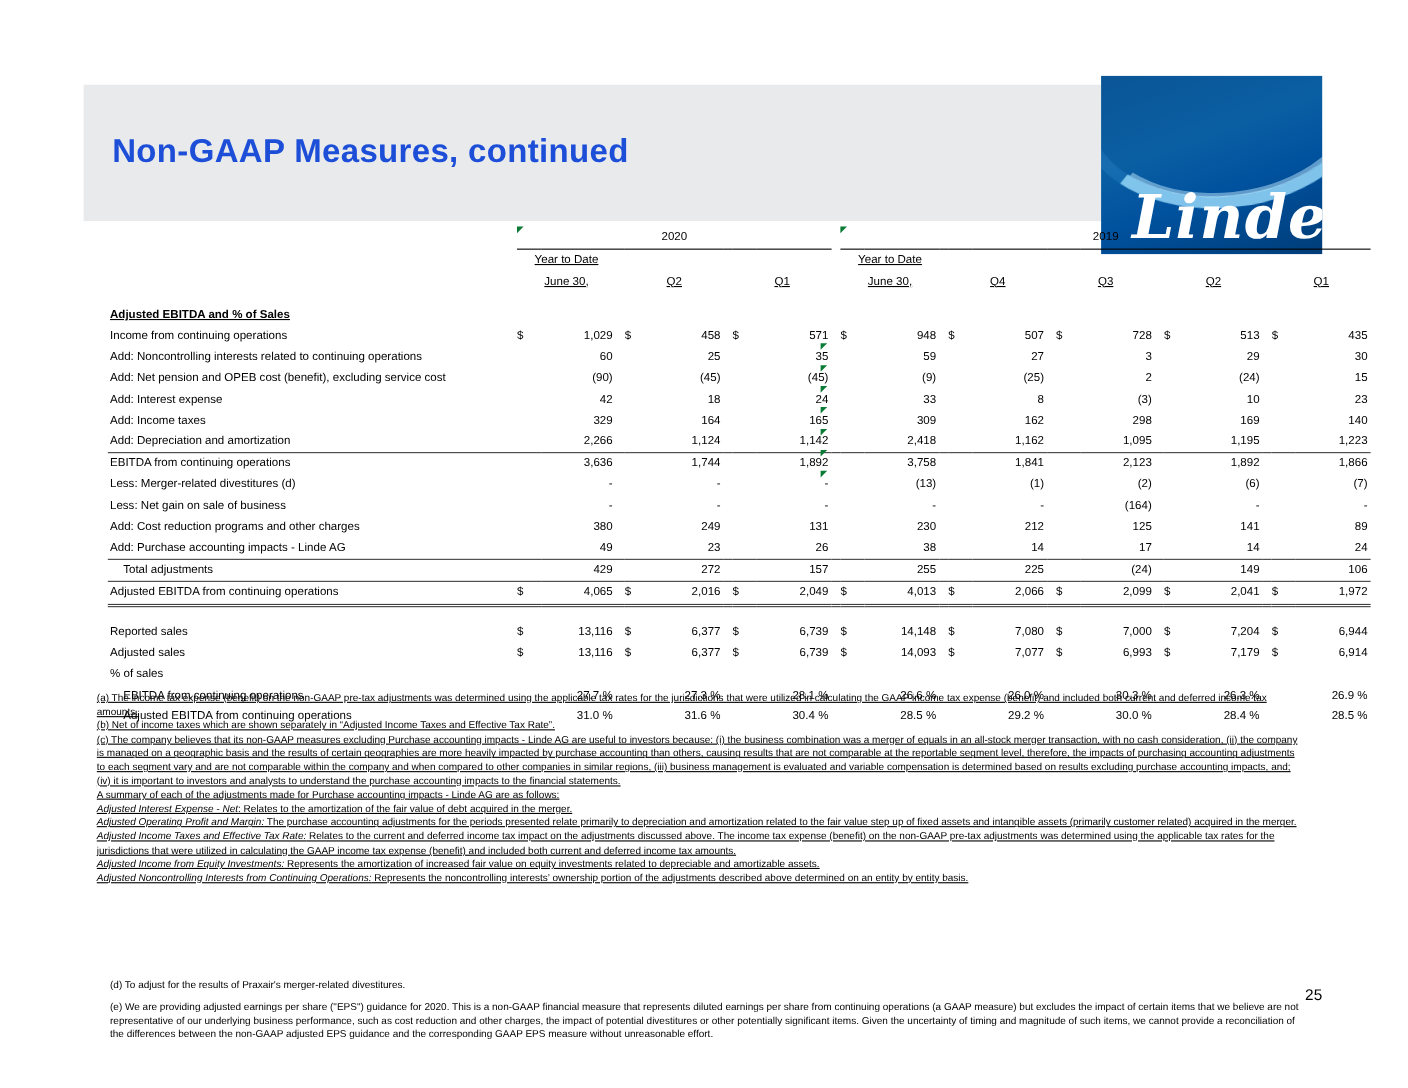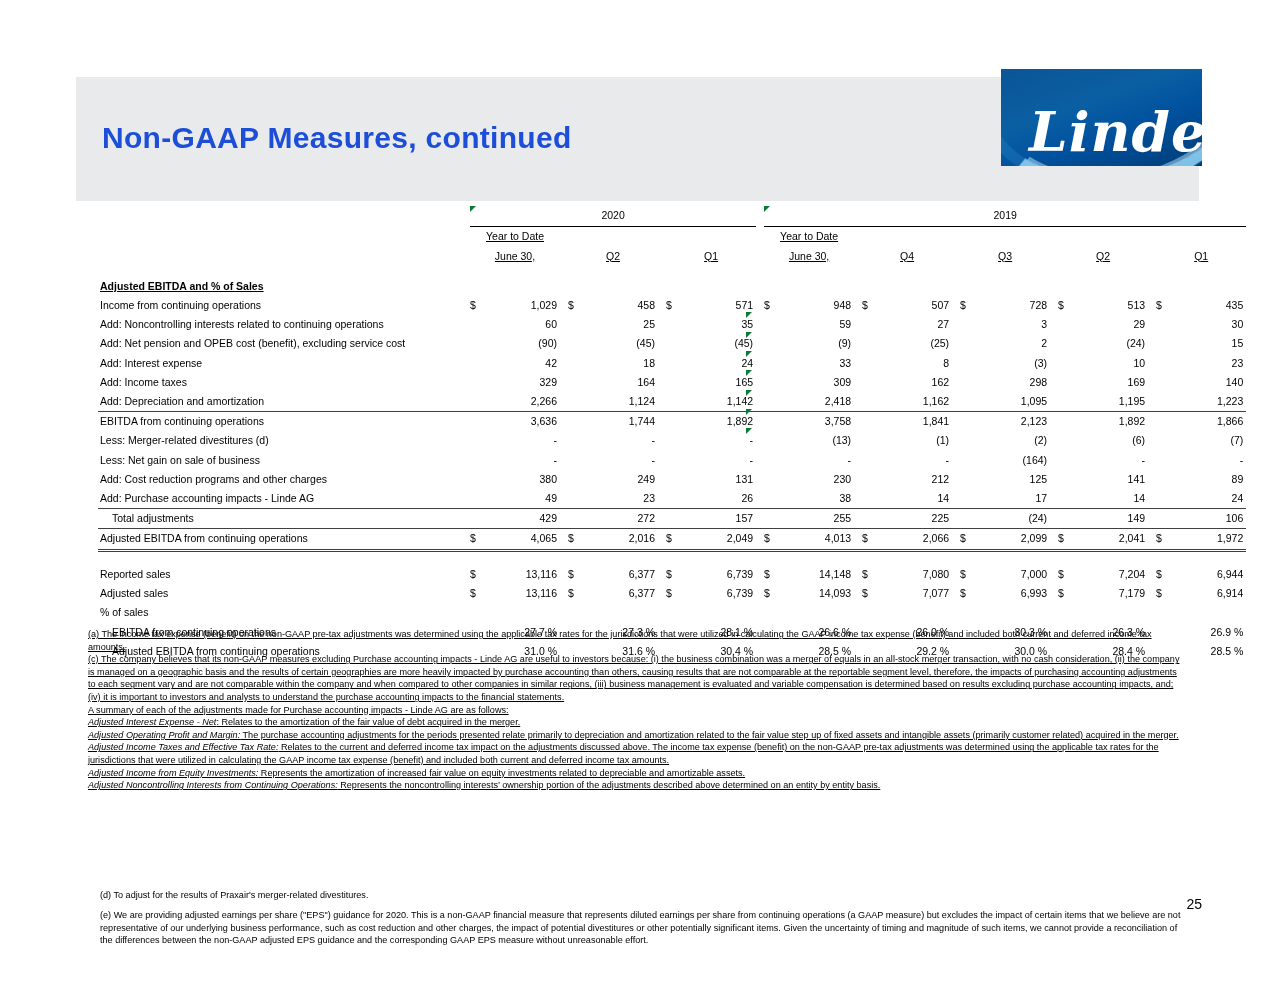--- a/index.html
+++ b/index.html
@@ -18,21 +18,21 @@
     width: 1123px; height: 124px;
     background: #e8eaec;
   }
   .slide-title {
     position: absolute; left: 102px; top: 121px;
     font-size: 30px; font-weight: bold; color: #1d4ed8;
     letter-spacing: 0.3px; white-space: nowrap;
   }
   .logo-box {
     position: absolute; left: 1001px; top: 69px;
-    width: 201px; height: 97px;
+    width: 201px; height: 162px;
     background: linear-gradient(160deg, #0a5596 0%, #0a5fa3 38%, #00519e 62%, #003d78 100%);
     overflow: hidden;
   }
   .logo-arc {
     position: absolute; left: -22px; top: -66px;
     width: 268px; height: 186px;
     border-radius: 50%;
     border: 11px solid rgba(120,200,240,0.55);
     border-bottom-color: rgba(150,215,250,0.85);
     border-left-color: rgba(60,150,215,0.25);
@@ -632,20 +632,21 @@
           <td class="num">28.4 %</td>
           <td></td>
           <td class="cur"></td>
           <td class="num">28.5 %</td>
         </tr>
       </tbody>
   </table>
 
   <div class="notes">
     <p>(a)  The income tax expense (benefit) on the non-GAAP pre-tax adjustments was determined using the applicable tax rates for the jurisdictions that were utilized in calculating the GAAP income tax expense (benefit) and included both current and deferred income tax amounts.</p>
+    <p>(b)  Net of income taxes which are shown separately in  “Adjusted Income Taxes and Effective Tax Rate”.</p>
     <p>(c)  The company believes that its non-GAAP measures excluding Purchase accounting impacts - Linde AG are useful to investors because: (i) the business combination was a merger of equals in an all-stock merger transaction, with no cash consideration, (ii)  the company is managed on a geographic basis and the results of certain geographies are more heavily impacted by purchase accounting than others, causing results that are not comparable at the reportable segment level, therefore, the impacts of purchasing accounting adjustments to each segment vary and are not comparable within the company and when compared to other companies in similar regions, (iii) business management is evaluated and variable compensation is determined based on results excluding purchase accounting impacts, and; (iv) it is important to investors and analysts to understand the purchase accounting impacts to the financial statements.</p>
     <p>A summary of each of the adjustments made for Purchase accounting impacts - Linde AG are as follows:</p>
     <div id="defs-container">
         <p><span class="it">Adjusted Interest Expense - Net</span><span>: Relates to the amortization of the fair value of debt acquired in the merger.</span></p>
         <p><span class="it">Adjusted Operating Profit and Margin:</span><span>  The purchase accounting adjustments for the periods presented relate primarily to depreciation and amortization related to the fair value step up of fixed assets and intangible assets (primarily customer related) acquired in the merger.</span></p>
         <p><span class="it">Adjusted Income Taxes and Effective Tax Rate:</span><span>  Relates to the current and deferred income tax impact on the adjustments discussed above.  The income tax expense (benefit) on the non-GAAP pre-tax adjustments was determined using the applicable tax rates for the jurisdictions that were utilized in calculating the GAAP income tax expense (benefit) and included both current and deferred income tax amounts.</span></p>
         <p><span class="it">Adjusted Income from Equity Investments:</span><span>  Represents the amortization of increased fair value on equity investments related to depreciable and amortizable assets.</span></p>
         <p><span class="it">Adjusted Noncontrolling Interests from Continuing Operations:</span><span> Represents the noncontrolling interests’ ownership portion of the adjustments described above determined on an entity by entity basis.</span></p>
       </div>
   </div>

